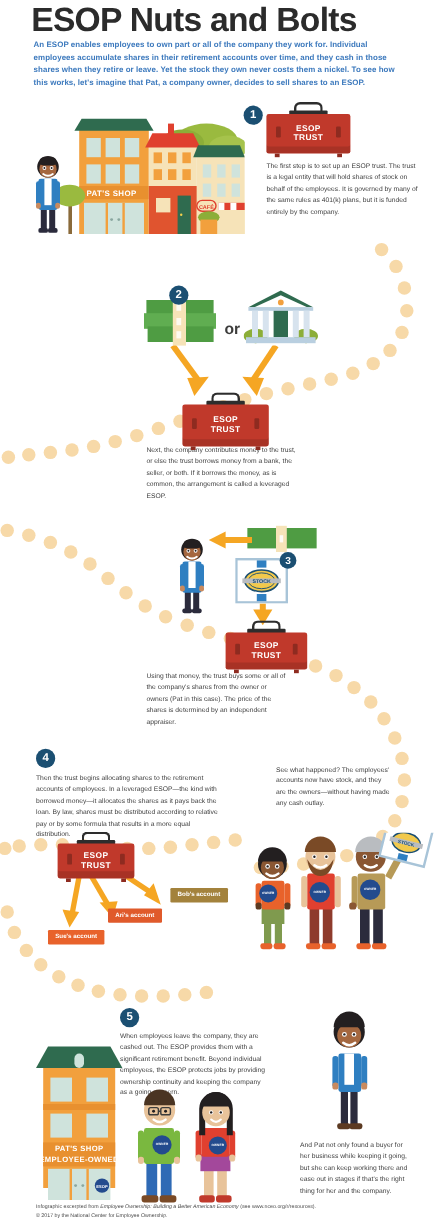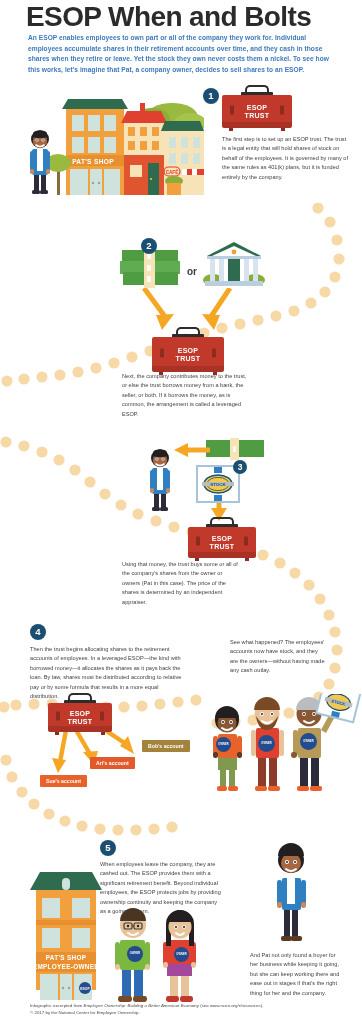--- a/index.html
+++ b/index.html
@@ -157,21 +157,21 @@
     left: 30px; top: 1002px;
     width: 316px;
     font-size: 4.4px;
     line-height: 1.62;
     color: #4a4a4a;
   }
   .footer em { font-style: italic; }
 
   .or {
     position: absolute;
-    font-size: 10px; font-weight: bold; color: #3c3c3b;
+    font-size: 13px; font-weight: bold; color: #3c3c3b;
   }
 </style>
 </head>
 <body>
 
 <div class="page">
 
   <svg class="dots" viewBox="0 0 362 1024">
     <g fill="#f7d9a8">
 
@@ -255,21 +255,21 @@
       <circle cx="65" cy="821" r="5.6"></circle>
       <circle cx="82" cy="826" r="5.6"></circle>
       <circle cx="100" cy="829" r="5.6"></circle>
       <circle cx="118" cy="830" r="5.6"></circle>
       <circle cx="136" cy="830" r="5.6"></circle>
       <circle cx="154" cy="829" r="5.6"></circle>
       <circle cx="172" cy="827" r="5.6"></circle>
     </g>
   </svg>
 
-  <div class="title">ESOP When and Bolts</div>
+  <div class="title">ESOP Nuts and Bolts</div>
   <div class="intro">An ESOP enables employees to own part or all of the company they work for. Individual employees accumulate shares in their retirement accounts over time, and they cash in those shares when they retire or leave. Yet the stock they own never costs them a nickel. To see how this works, let's imagine that Pat, a company owner, decides to sell shares to an ESOP.</div>
 
   <svg class="scene" style="left:24px; top:95px;" width="180" height="120" viewBox="0 0 180 120">
 
     <ellipse cx="148" cy="22" rx="26" ry="14" fill="#9aba3f"></ellipse>
     <ellipse cx="128" cy="24" rx="18" ry="11" fill="#8cae38"></ellipse>
     <ellipse cx="166" cy="28" rx="16" ry="10" fill="#a6c34c"></ellipse>
 
     <rect x="42" y="12" width="58" height="88" fill="#f2a03d"></rect>
     <polygon points="38,14 104,14 98,4 44,4" fill="#2f6b4f"></polygon>

